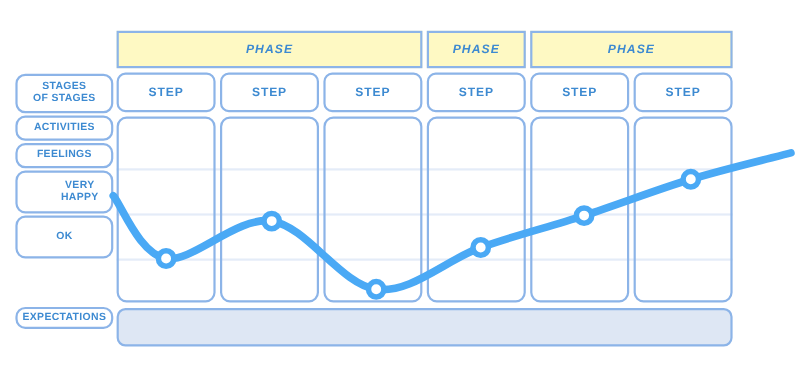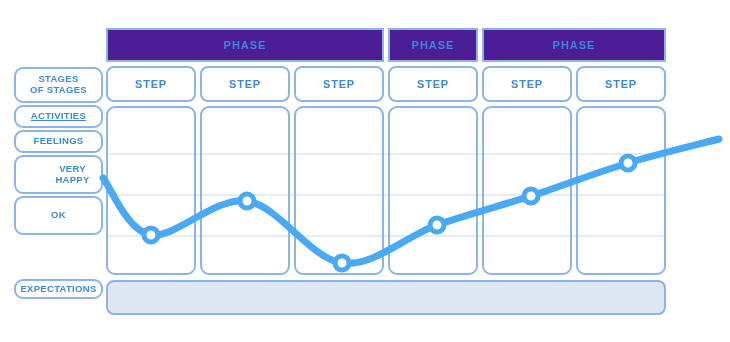--- a/index.html
+++ b/index.html
@@ -43,24 +43,25 @@
   
   .row-label {
     font-size: 9.5px;
   }
   .row-label.two-line {
     flex-direction: column;
   }
 
   
   .phase {
-    background: #4c1d95;
+    background: #fef9c3;
     font-size: 11px;
     letter-spacing: 1px;
     border-radius: 0;
+    font-style: italic;
   }
 
   
   .step {
     font-size: 11px;
     letter-spacing: 0.8px;
     border-radius: 8px;
   }
 
   
@@ -95,21 +96,21 @@
 </head>
 <body>
 
 <div id="map-root">
 
   <div class="cell row-label two-line" style="left:14px; top:67px; width:89px; height:36px;">
     <span>STAGES</span>
     <span>OF STAGES</span>
   </div>
 
-  <div class="cell row-label" style="left:14px; top:105px; width:89px; height:23px;text-decoration:underline;">
+  <div class="cell row-label" style="left:14px; top:105px; width:89px; height:23px;">
     <span>ACTIVITIES</span>
   </div>
 
   <div class="cell row-label" style="left:14px; top:130px; width:89px; height:23px;">
     <span>FEELINGS</span>
   </div>
 
   <div class="cell row-label" style="left:14px; top:155px; width:89px; height:39px;padding-left:28px;">
     <span>VERY HAPPY</span>
   </div>

